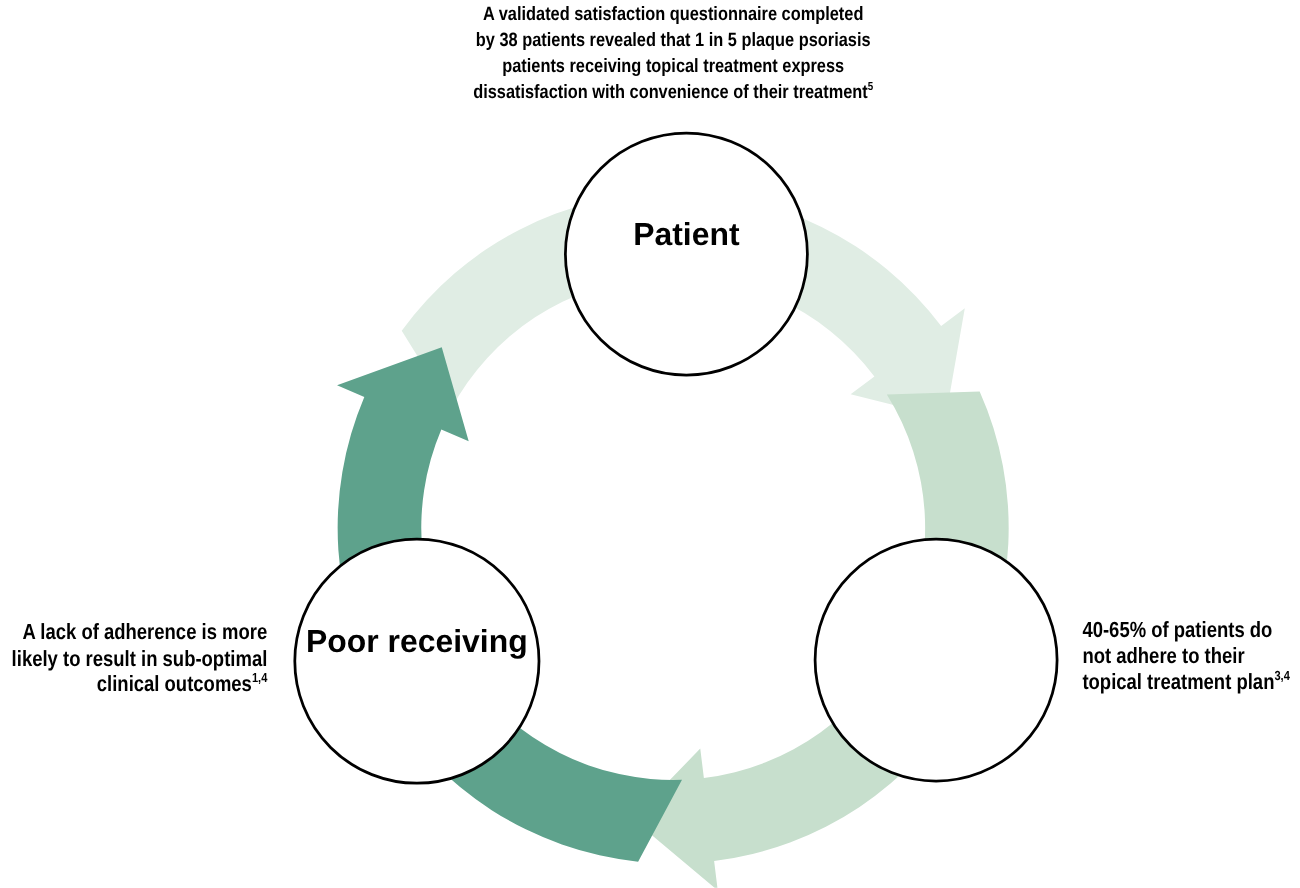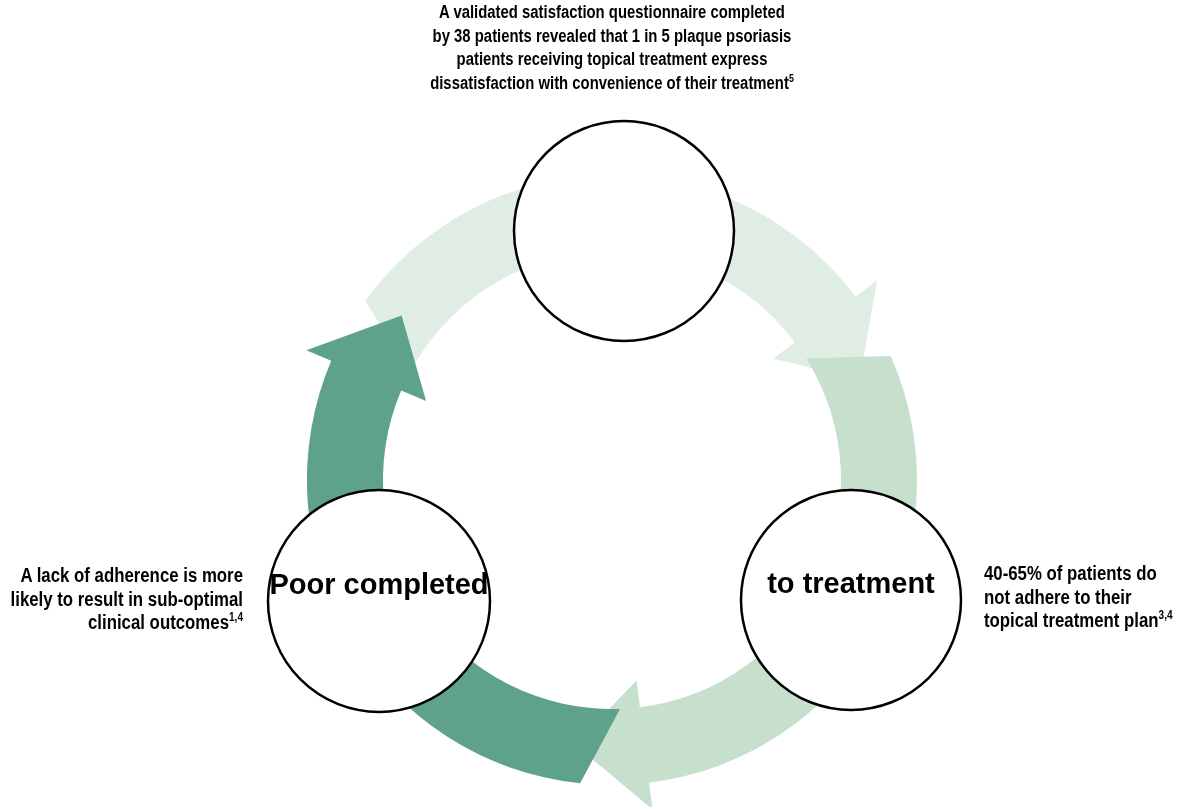--- a/index.html
+++ b/index.html
@@ -63,23 +63,23 @@
     <div class="line"><span>topical treatment plan</span><sup>3,4</sup></div>
   </div>
 
   <div class="note left-note">
     <div class="line"><span>A lack of adherence is more</span></div>
     <div class="line"><span>likely to result in sub-optimal</span></div>
     <div class="line"><span>clinical outcomes</span><sup>1,4</sup></div>
   </div>
 
   <div class="node-label label-top">
+    <div class="line">Patient</div>
   </div>
 
   <div class="node-label label-right">
-    <div class="line">to treatment</div>
   </div>
 
   <div class="node-label label-left">
-    <div class="line">Poor completed</div>
+    <div class="line">Poor receiving</div>
   </div>
 
 </div>
 
 </body></html>

